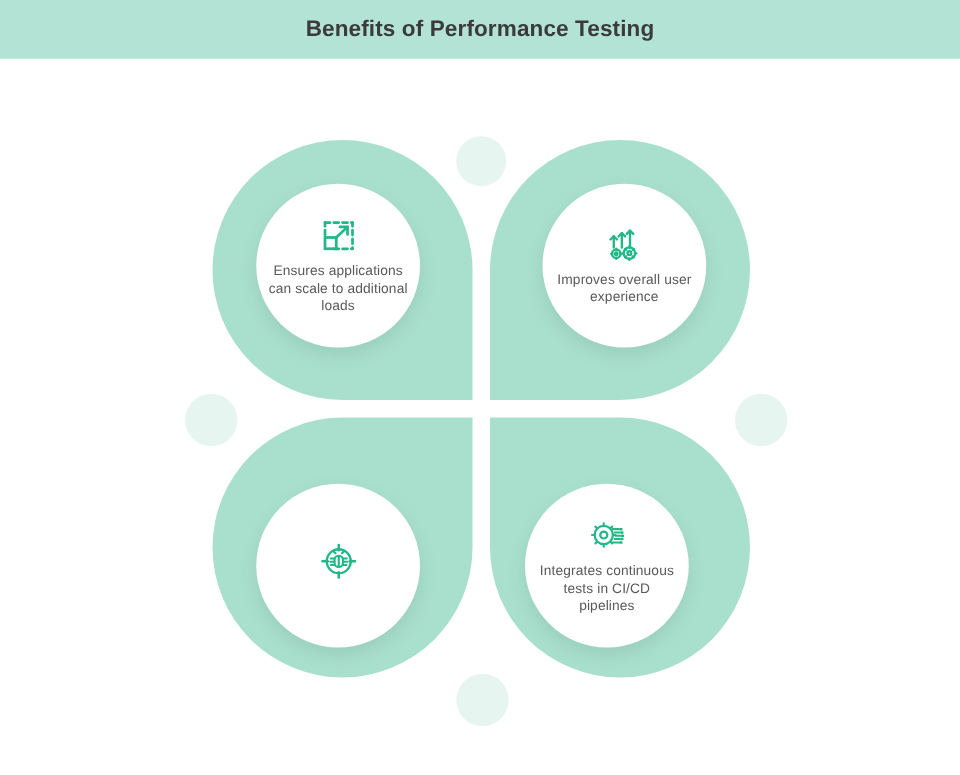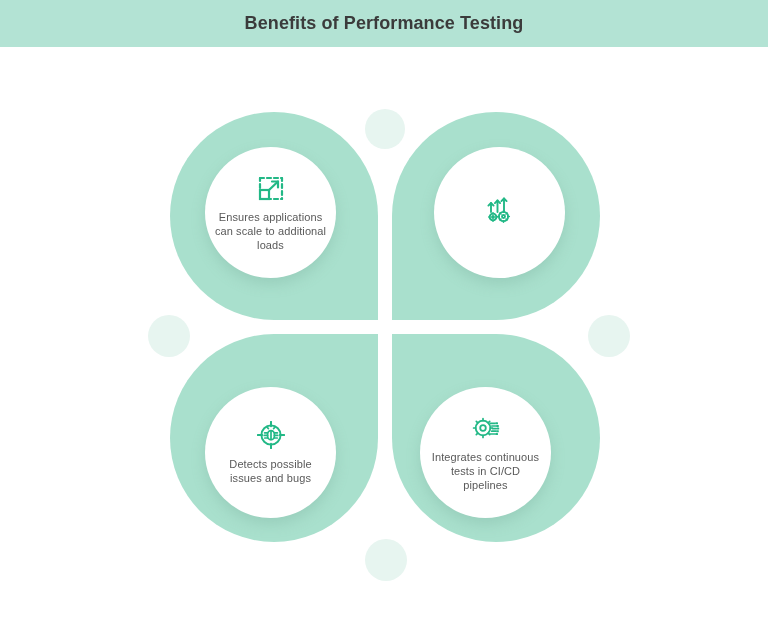--- a/index.html
+++ b/index.html
@@ -183,20 +183,21 @@
             <circle cx="17.5" cy="21.5" r="4.6"></circle>
             <circle cx="17.5" cy="21.5" r="1.5"></circle>
           </g>
           <g stroke="#22b886" stroke-width="1.6" stroke-linecap="round">
             <path d="M7 17.8 v1.2 M7 25 v1.2 M2.8 22 h1.2 M10 22 h1.2"></path>
             <path d="M17.5 15.8 v1.5 M17.5 25.7 v1.5 M11.7 21.5 h1.5 M21.8 21.5 h1.5"></path>
             <path d="M14 18 l1 1 M20 24 l1 1 M21 18 l-1 1 M15 24 l-1 1"></path>
           </g>
         </svg>
       </div>
+      <div class="card-text">Improves overall user experience</div>
     </div>
 
     <div class="card card-bl">
       <div class="card-icon">
         <svg width="28" height="28" viewBox="0 0 28 28" fill="none">
           <circle cx="14" cy="14" r="9.6" stroke="#22b886" stroke-width="1.9" fill="none"></circle>
           <g stroke="#22b886" stroke-width="2" stroke-linecap="round">
             <path d="M14 0.8 V5.2"></path>
               <path d="M14 22.8 V27.2"></path>
             <path d="M0.8 14 H5.2"></path>
@@ -204,21 +205,20 @@
           </g>
           <g stroke="#22b886" stroke-width="1.7" fill="none" stroke-linecap="round">
             <rect x="10.6" y="9.6" width="6.8" height="9" rx="3.4"></rect>
             <path d="M11.4 7.6 L10 6.2 M16.6 7.6 L18 6.2"></path>
             <path d="M10.6 11.8 H7.6 M10.6 14.4 H7.2 M10.6 17 H7.8"></path>
             <path d="M17.4 11.8 H20.4 M17.4 14.4 H20.8 M17.4 17 H20.2"></path>
             <path d="M14 9.8 V18.4"></path>
           </g>
         </svg>
       </div>
-      <div class="card-text">Detects possible issues and bugs</div>
     </div>
 
     <div class="card card-br">
       <div class="card-icon">
         <svg width="28" height="28" viewBox="0 0 28 28" fill="none">
           <g stroke="#22b886" stroke-width="1.8" fill="none">
             <circle cx="11" cy="14" r="7.3"></circle>
             <circle cx="11" cy="14" r="2.8"></circle>
           </g>
           <g stroke="#22b886" stroke-width="1.7" stroke-linecap="round">

